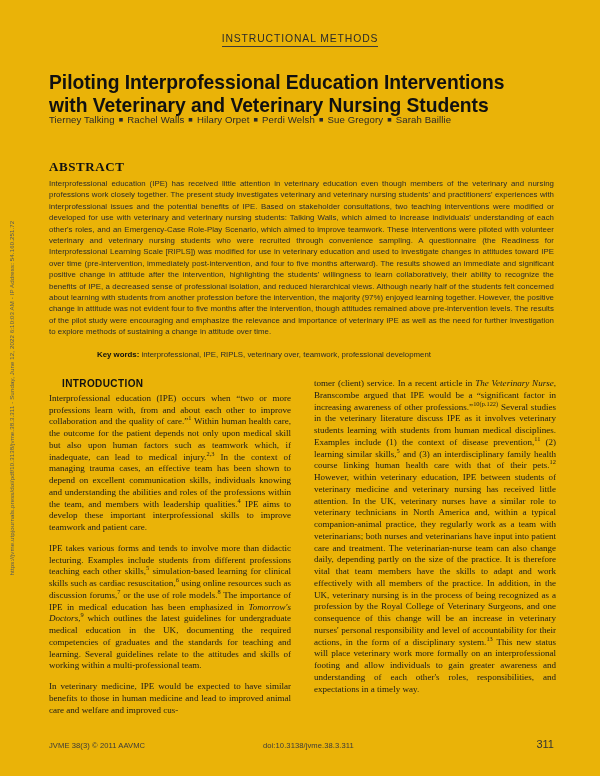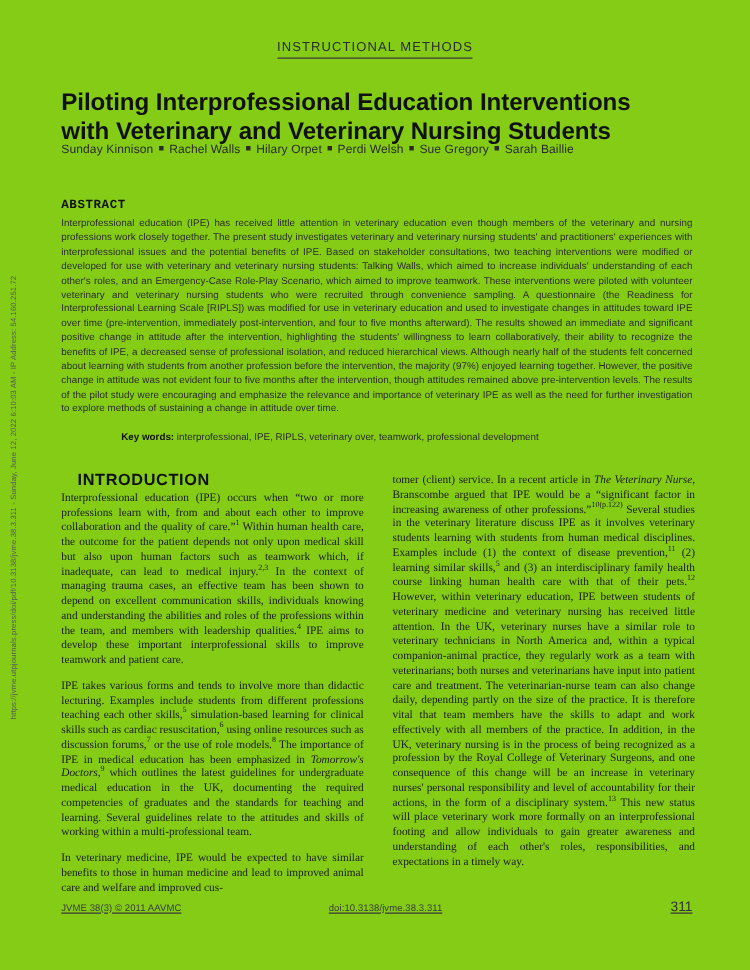--- a/index.html
+++ b/index.html
@@ -15,21 +15,21 @@
     font-family: "Liberation Serif", serif;
     color: #1a1a1a;
     position: relative;
   }
 
   
   #page {
     position: relative;
     width: 600px;
     height: 776px;
-    background: #84cc16;
+    background: #eab308;
   }
 
   
   #side-watermark {
     position: absolute;
     left: 0px;
     top: 0px;
     width: 22px;
     height: 776px;
   }
@@ -99,23 +99,23 @@
   }
 
   
   #abstract-block {
     position: absolute;
     left: 49px;
     top: 159px;
     width: 505px;
   }
   #abstract-heading {
-    font-family: Liberation Mono, monospace;
-    font-weight: bold;
-    font-size: 10px;
+    font-family: Liberation Serif, serif;
+    font-weight: bold;
+    font-size: 13px;
     letter-spacing: 0.045em;
     color: #111111;
     margin-bottom: 3px;
   }
   #abstract-text {
     font-family: "Liberation Sans", sans-serif;
     font-size: 7.85px;
     line-height: 11.4px;
     text-align: justify;
     color: #2b2b2b;
@@ -148,49 +148,48 @@
     width: 242px;
     font-family: "Liberation Serif", serif;
     font-size: 9.05px;
     line-height: 11.75px;
     text-align: justify;
     color: #1a1a1a;
   }
   .sec-heading {
     font-family: "Liberation Sans", sans-serif;
     font-weight: bold;
-    font-size: 13px;
+    font-size: 10px;
     letter-spacing: 0.04em;
     color: #111111;
     margin: 0 0 3px 0;
     padding-left: 13px;
   }
   .col p {
     margin: 0 0 9px 0;
   }
   .col p:last-child { margin-bottom: 0; }
   sup {
     font-size: 6.4px;
     line-height: 0;
     vertical-align: super;
   }
   i, em { font-style: italic; }
 
   
   #footer {
     position: absolute;
     left: 49px;
-    top: 720px;
+    top: 738px;
     width: 505px;
     font-family: "Liberation Sans", sans-serif;
     font-size: 7.6px;
     color: #3a3a3a;
     display: flex;
-    align-items: center;
-    text-decoration: underline;
+    align-items: flex-end;
   }
   #footer-left { width: 200px; text-align: left; letter-spacing: 0.01em; }
   #footer-center { flex: 1; text-align: left; padding-left: 14px; letter-spacing: 0.01em; }
   #footer-right { width: 60px; text-align: right; font-size: 11px; color: #333333; }
 </style>
 </head>
 <body>
 
 <div id="page">
 
@@ -200,21 +199,21 @@
 
   <div id="running-head-wrap">
     <span id="running-head">INSTRUCTIONAL METHODS</span>
   </div>
 
   <h1 id="article-title">
     <span class="tline">Piloting Interprofessional Education Interventions</span>
     <span class="tline">with Veterinary and Veterinary Nursing Students</span>
   </h1>
 
-  <div id="authors"><span>Sunday Kinnison</span><span class="sep">■</span><span>Rachel Walls</span><span class="sep">■</span><span>Hilary Orpet</span><span class="sep">■</span><span>Perdi Welsh</span><span class="sep">■</span><span>Sue Gregory</span><span class="sep">■</span><span>Sarah Baillie</span></div>
+  <div id="authors"><span>Tierney Talking</span><span class="sep">■</span><span>Rachel Walls</span><span class="sep">■</span><span>Hilary Orpet</span><span class="sep">■</span><span>Perdi Welsh</span><span class="sep">■</span><span>Sue Gregory</span><span class="sep">■</span><span>Sarah Baillie</span></div>
 
   <div id="abstract-block">
     <div id="abstract-heading">ABSTRACT</div>
     <div id="abstract-text">Interprofessional education (IPE) has received little attention in veterinary education even though members of the veterinary and nursing professions work closely together. The present study investigates veterinary and veterinary nursing students' and practitioners' experiences with interprofessional issues and the potential benefits of IPE. Based on stakeholder consultations, two teaching interventions were modified or developed for use with veterinary and veterinary nursing students: Talking Walls, which aimed to increase individuals' understanding of each other's roles, and an Emergency-Case Role-Play Scenario, which aimed to improve teamwork. These interventions were piloted with volunteer veterinary and veterinary nursing students who were recruited through convenience sampling. A questionnaire (the Readiness for Interprofessional Learning Scale [RIPLS]) was modified for use in veterinary education and used to investigate changes in attitudes toward IPE over time (pre-intervention, immediately post-intervention, and four to five months afterward). The results showed an immediate and significant positive change in attitude after the intervention, highlighting the students' willingness to learn collaboratively, their ability to recognize the benefits of IPE, a decreased sense of professional isolation, and reduced hierarchical views. Although nearly half of the students felt concerned about learning with students from another profession before the intervention, the majority (97%) enjoyed learning together. However, the positive change in attitude was not evident four to five months after the intervention, though attitudes remained above pre-intervention levels. The results of the pilot study were encouraging and emphasize the relevance and importance of veterinary IPE as well as the need for further investigation to explore methods of sustaining a change in attitude over time.</div>
     <div id="keywords">
       <span class="kw-label">Key words:</span>
       <span>interprofessional, IPE, RIPLS, veterinary over, teamwork, professional development</span>
     </div>
   </div>
 

